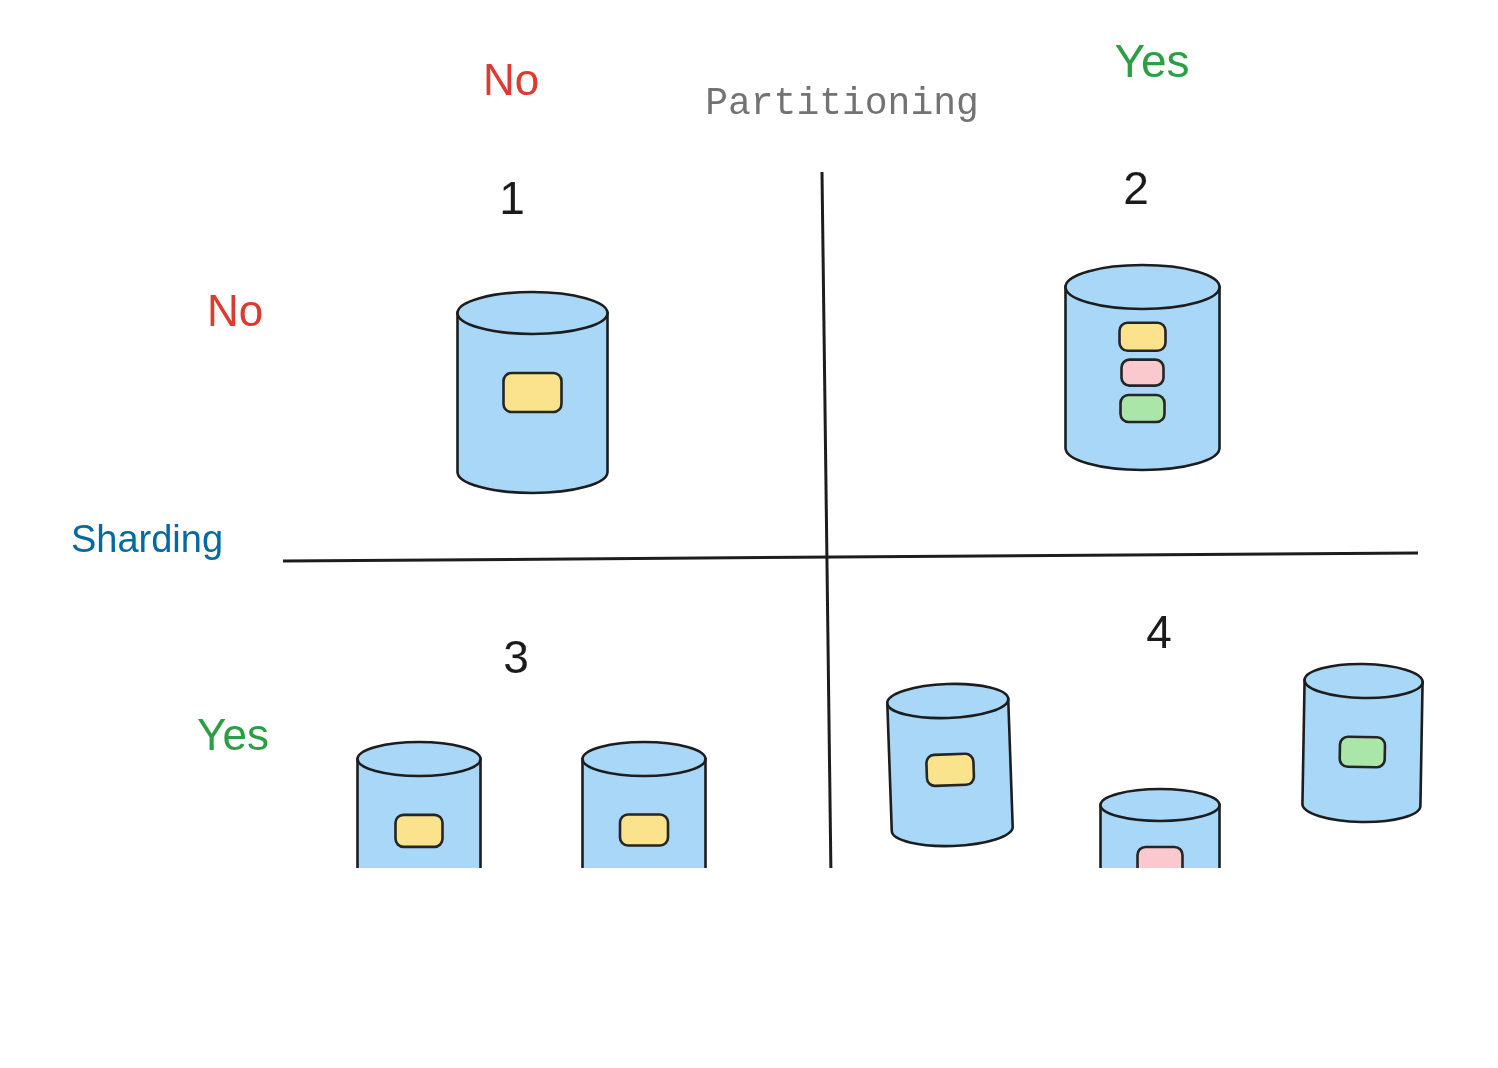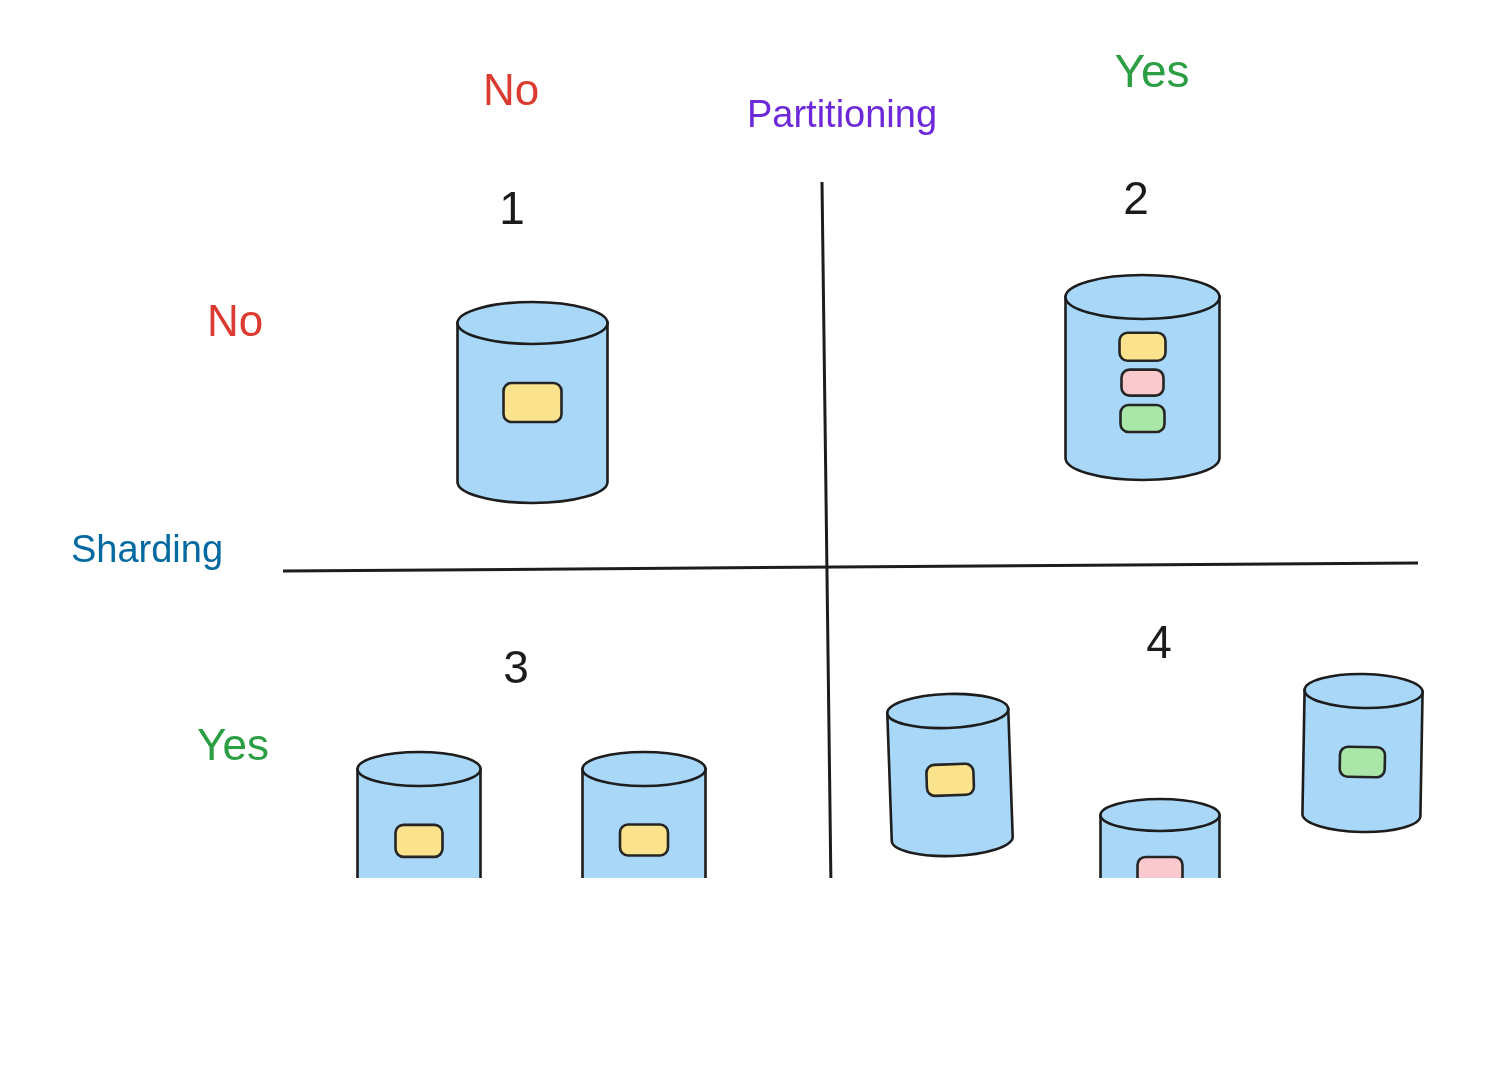--- a/index.html
+++ b/index.html
@@ -2,21 +2,20 @@
 <html><head>
 <meta charset="utf-8">
 <style>
   html,body{margin:0;padding:0;background:#ffffff;}
   .canvas{
     position:relative;
     width:1498px;height:868px;
     background:#ffffff;
     overflow:hidden;
     font-family:"Liberation Sans", sans-serif;
-    margin-top:10px;
   }
   .lbl{
     position:absolute;
     transform:translate(-50%,-50%);
     white-space:nowrap;
     line-height:1;
     user-select:none;
   }
   .axis-label{font-size:38px;}
   .yn-label{font-size:44px;}
@@ -39,21 +38,21 @@
 
 <div class="canvas">
 
   <svg id="axes-svg" width="1498" height="1068" viewBox="0 0 1498 1068">
       <line x1="822" y1="172" x2="833" y2="1035" stroke="#1d1d1d" stroke-width="3" stroke-linecap="butt"></line>
       <line x1="283" y1="561" x2="1418" y2="553" stroke="#1d1d1d" stroke-width="3" stroke-linecap="butt"></line>
     </svg>
 
   <div id="lbl-part-no" class="lbl yn-label" style="color: rgb(220, 59, 49);">No</div>
 
-  <div id="lbl-partition" class="lbl axis-label" style="color: #6d28d9;">Partitioning</div>
+  <div id="lbl-partition" class="lbl axis-label" style="color: #737373; font-family: Liberation Mono, monospace;">Partitioning</div>
 
   <div id="lbl-part-yes" class="lbl yn-label" style="color: rgb(44, 158, 68);">Yes</div>
 
   <div id="lbl-shard-no" class="lbl yn-label" style="color: rgb(220, 59, 49);">No</div>
 
   <div id="lbl-sharding" class="lbl axis-label" style="color: #0369a1;">Sharding</div>
 
   <div id="lbl-shard-yes" class="lbl yn-label" style="color: rgb(44, 158, 68);">Yes</div>
 
   <div id="qnum-1" class="lbl qnum" style="color: rgb(27, 27, 27);">1</div>

